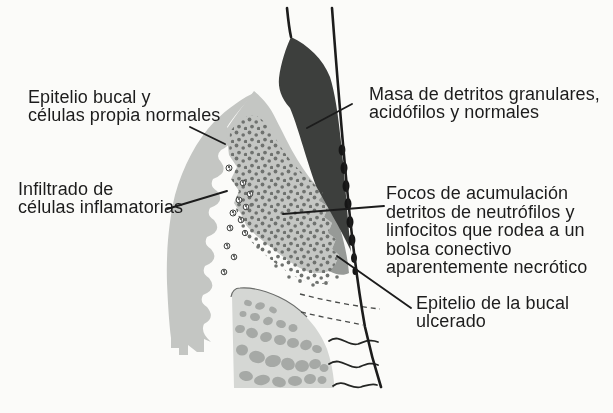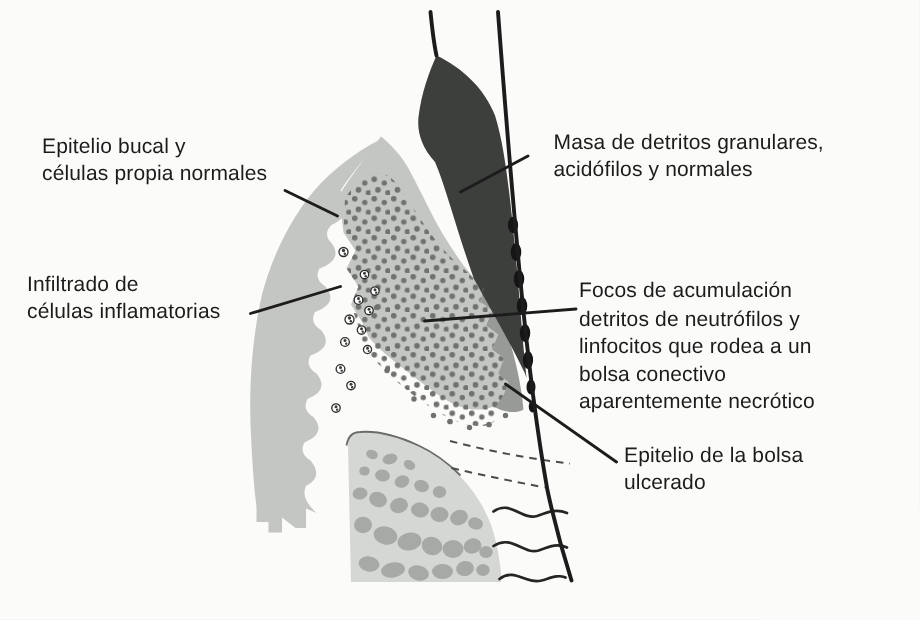--- a/index.html
+++ b/index.html
@@ -34,21 +34,21 @@
   .leader{stroke-width:1.9;stroke-linecap:round;}
   .dashline{stroke:#4a4c4a;stroke-width:1.3;stroke-dasharray:5 4;fill:none;}
   .fiber{stroke:#242624;stroke-width:1.8;fill:none;stroke-linecap:round;}
   .boneedge{stroke:#6a6c6a;stroke-width:1.2;fill:none;}
   .cell-o{fill:#ffffff;stroke:#2d2f2d;stroke-width:0.9;}
   .cell-i{fill:#3a3c3a;}
 
   
   .label{
     position:absolute;color:var(--pal-ink,#1c1c1c);
-    font-size:14px;line-height:18px;letter-spacing:0.1px;
+    font-size:18px;line-height:18px;letter-spacing:0.1px;
     white-space:nowrap;
   }
   .label span{display:block;}
   .label.l4{line-height:18.5px;}
 </style>
 </head>
 <body>
 
 <div class="stage">
 
@@ -259,17 +259,17 @@
 
   <div class="label l4" style="left:386px;top:184px;">
     <span>Focos de acumulación</span>
     <span>detritos de neutrófilos y</span>
     <span>linfocitos que rodea a un</span>
     <span>bolsa conectivo</span>
     <span>aparentemente necrótico</span>
   </div>
 
   <div class="label" style="left:416px;top:294px;">
-    <span>Epitelio de la bolsa</span>
+    <span>Epitelio de la bucal</span>
     <span>ulcerado</span>
   </div>
 
 </div>
 
 </body></html>

